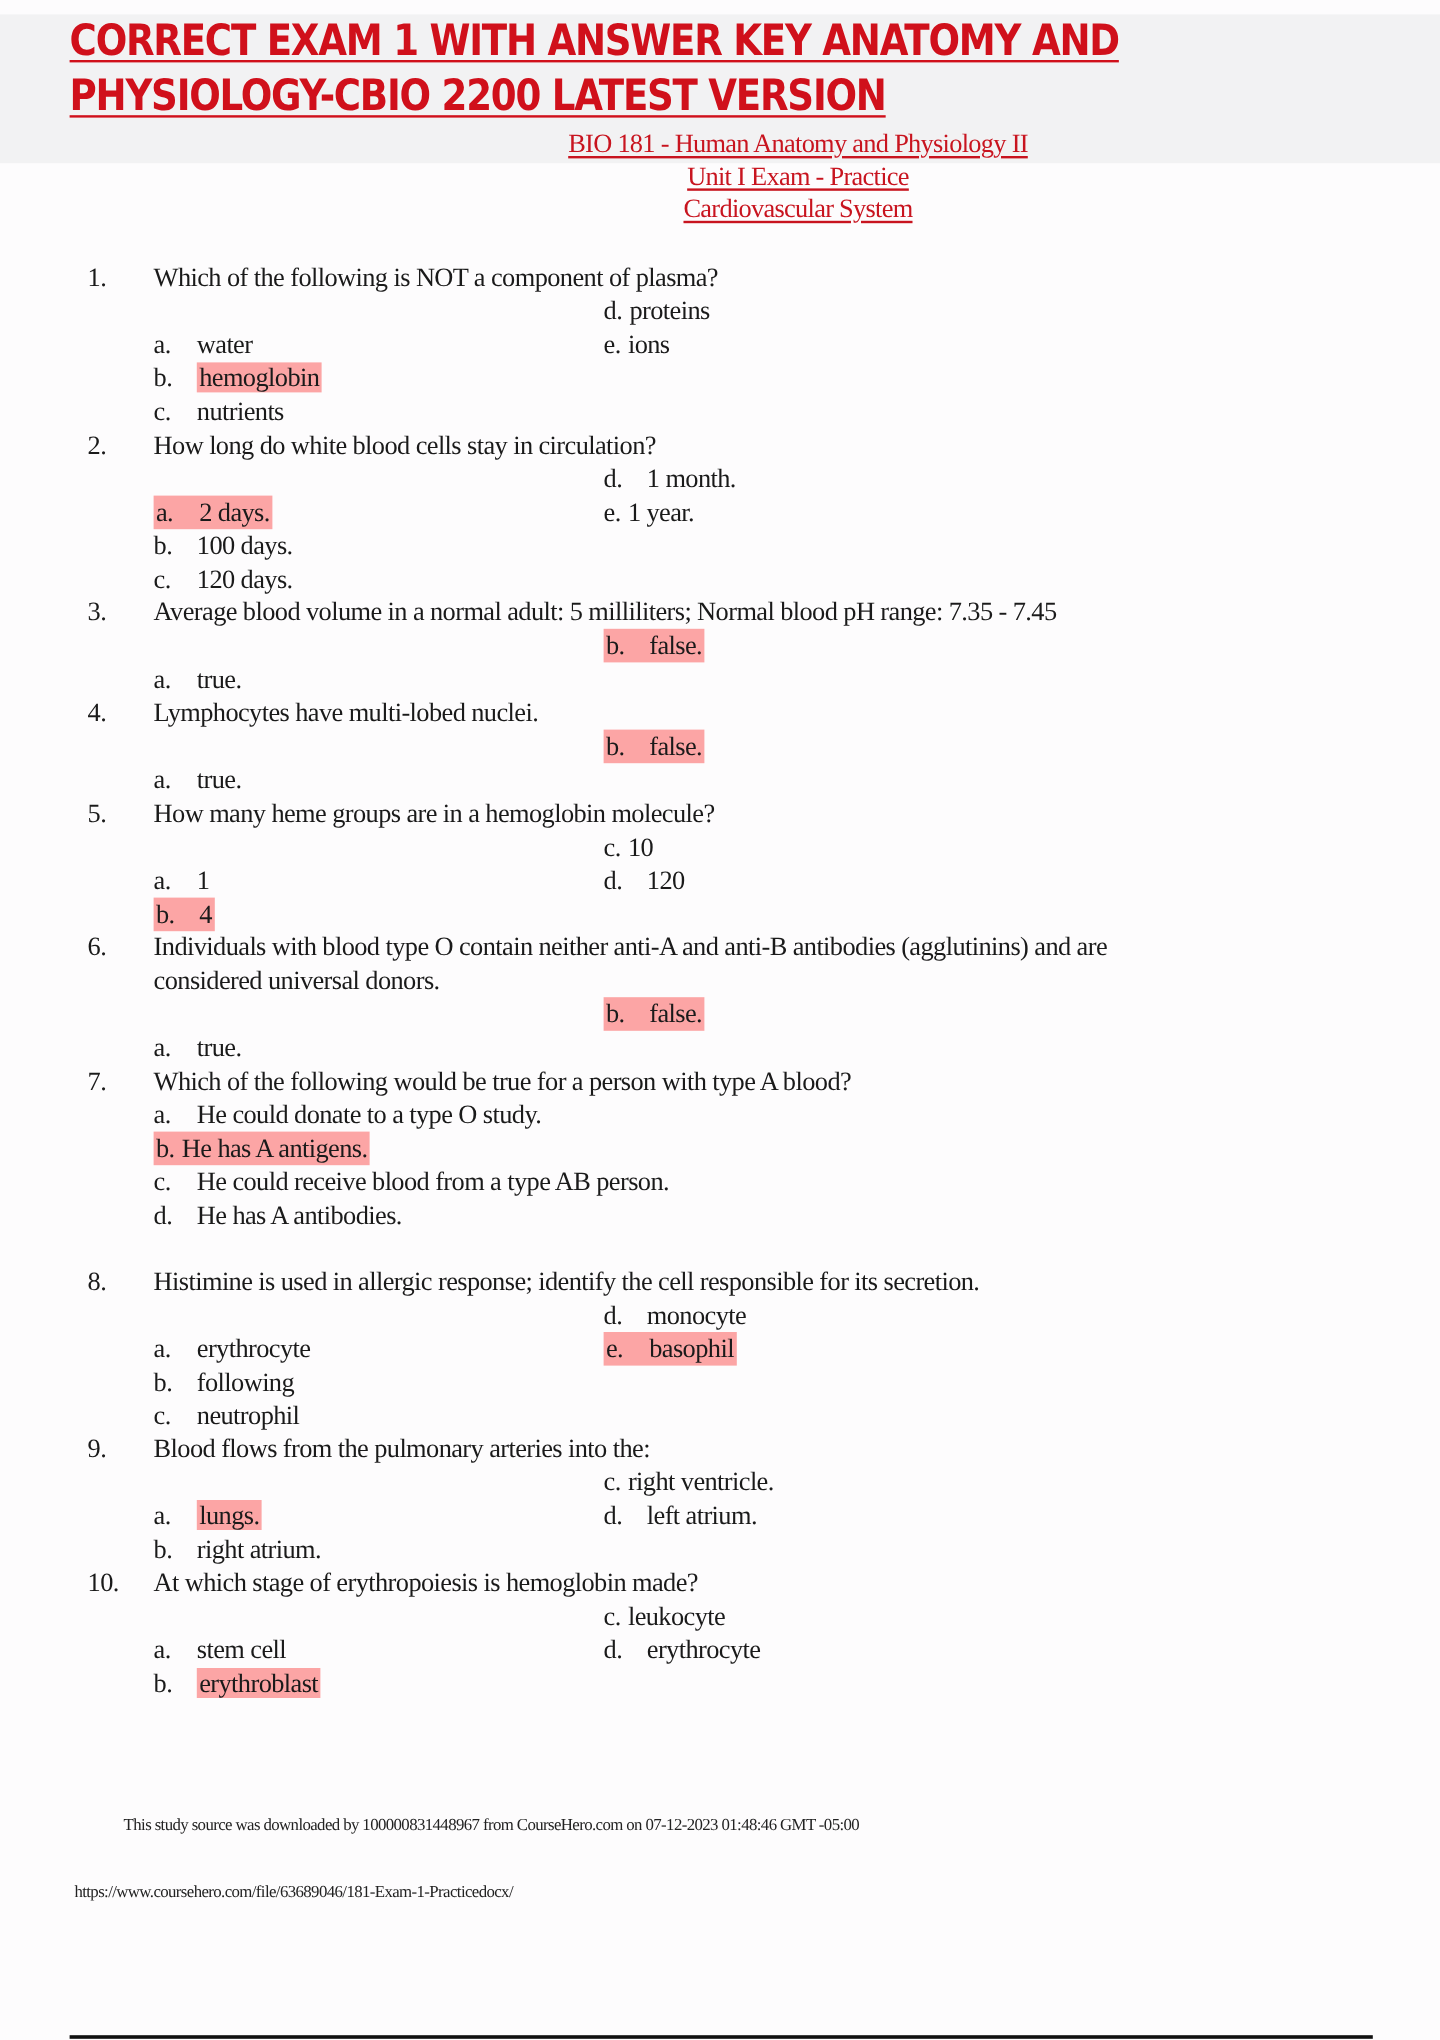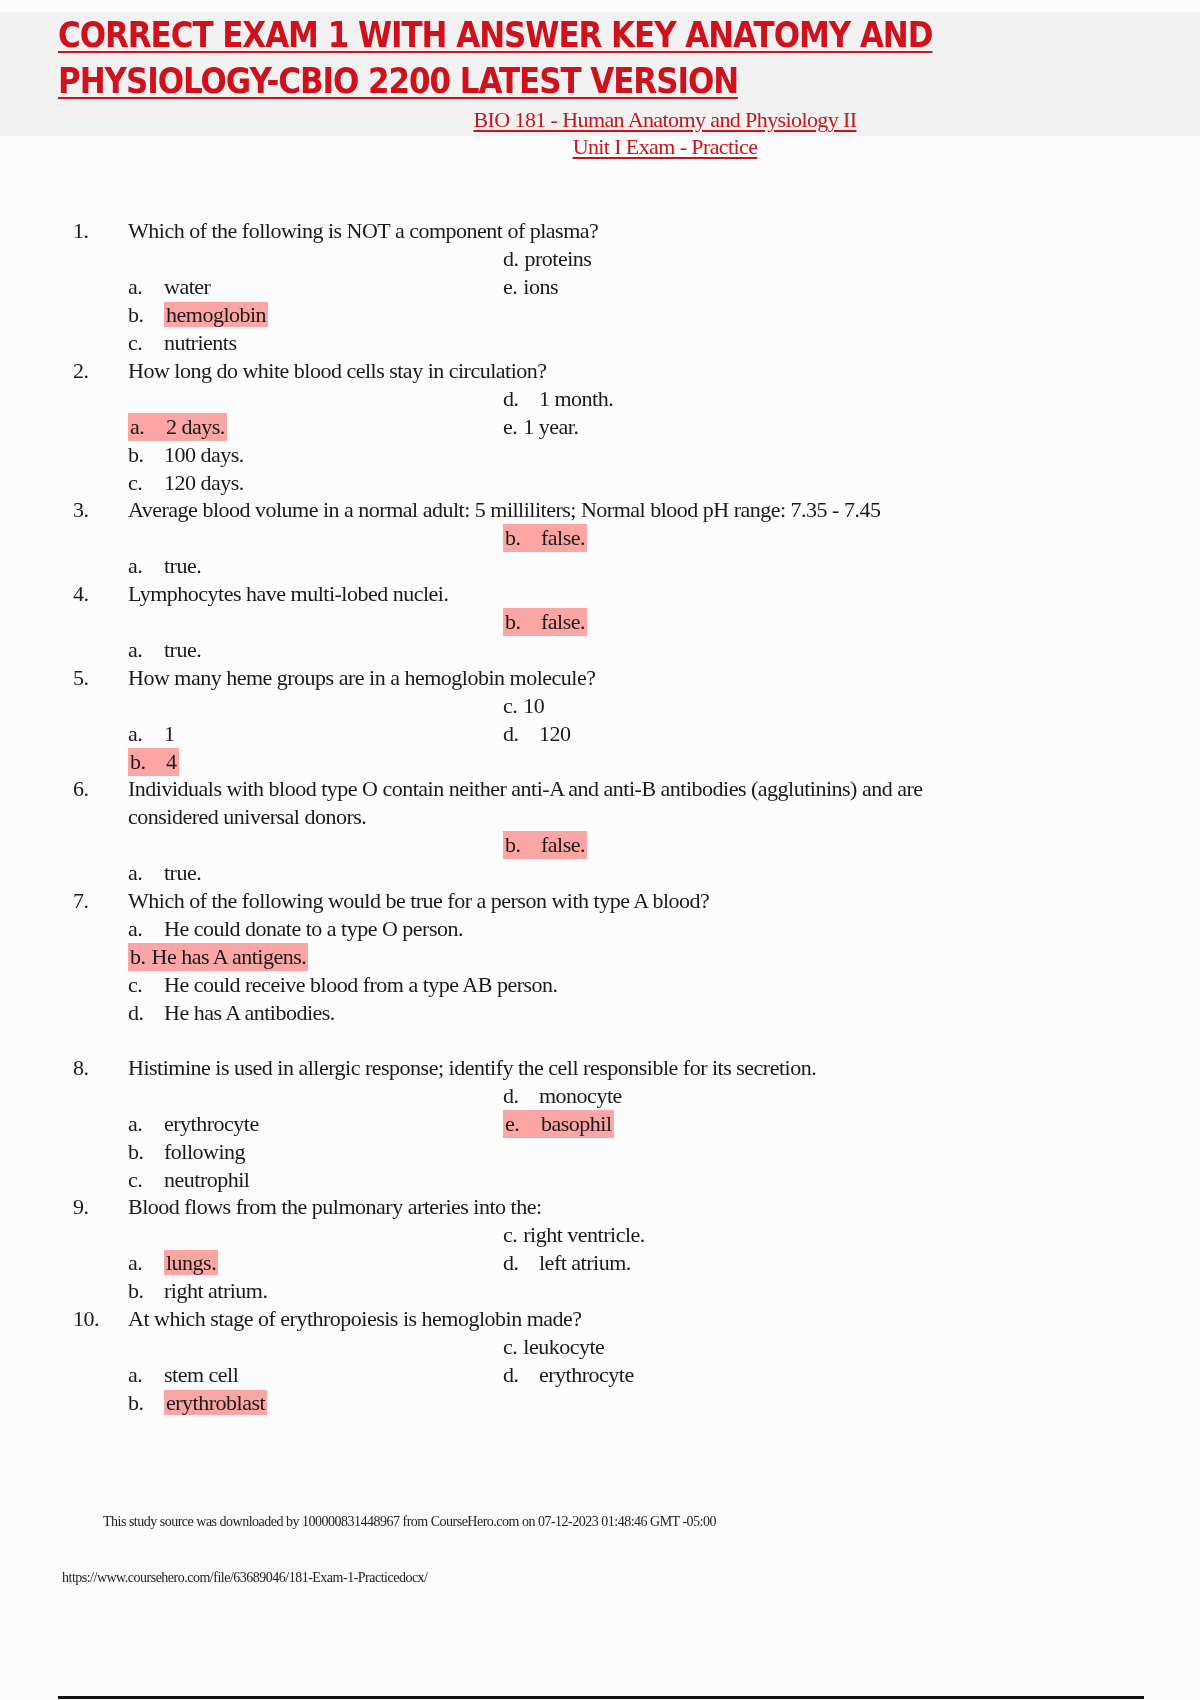--- a/index.html
+++ b/index.html
@@ -63,20 +63,21 @@
 
 <div class="title-band"></div>
 <h1 class="main-title">
   <span>CORRECT EXAM 1 WITH ANSWER KEY ANATOMY AND</span>
   <span>PHYSIOLOGY-CBIO 2200 LATEST VERSION</span>
 </h1>
 
 <div class="subtitles">
   <span class="sub s1">BIO 181 - Human Anatomy and Physiology II</span>
   <span class="sub s2">Unit I Exam - Practice</span>
+  <span class="sub s3">Cardiovascular System</span>
 </div>
 
 <div class="questions">
 
   <div class="q" style="top:217px;">
     <div class="q-row">
       <span class="q-num">1.</span>
       <span class="q-text">Which of the following is NOT a component of plasma?</span>
     </div>
     <div class="opts">
@@ -174,21 +175,21 @@
     </div>
   </div>
 
   <div class="q" style="top:887px;">
     <div class="q-row">
       <span class="q-num">7.</span>
       <span class="q-text">Which of the following would be true for a person with type A blood?</span>
     </div>
     <div class="opts">
       <div class="opt-row">
-          <span class="opt"><span class="lbl">a.</span><span>He could donate to a type O person.</span></span>
+          <span class="opt"><span class="lbl">a.</span><span>He could donate to a type O study.</span></span>
         </div>
       <div class="opt-row">
           <span class="opt tight hl"><span class="lbl">b.</span><span>He has A antigens.</span></span>
         </div>
       <div class="opt-row">
           <span class="opt"><span class="lbl">c.</span><span>He could receive blood from a type AB person.</span></span>
         </div>
       <div class="opt-row">
           <span class="opt"><span class="lbl">d.</span><span>He has A antibodies.</span></span>
         </div>

